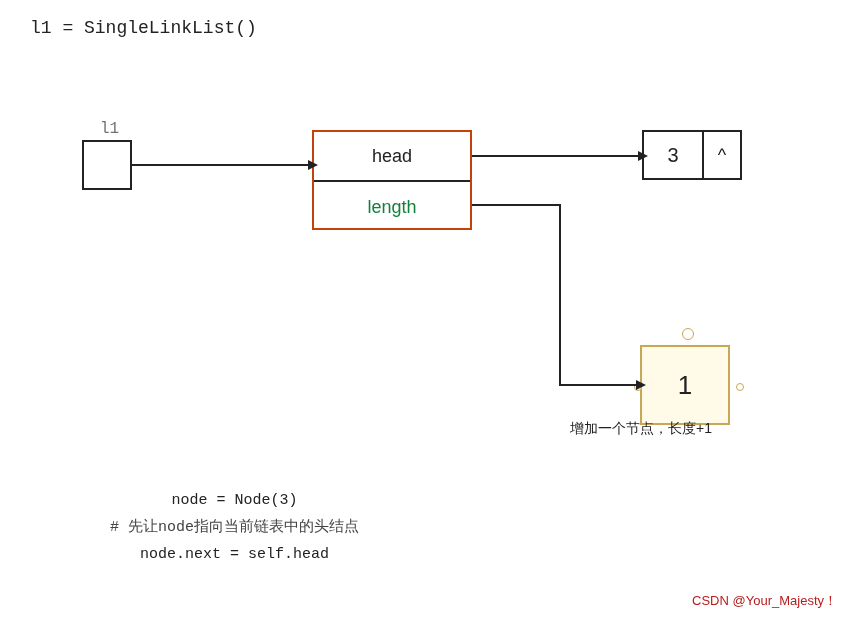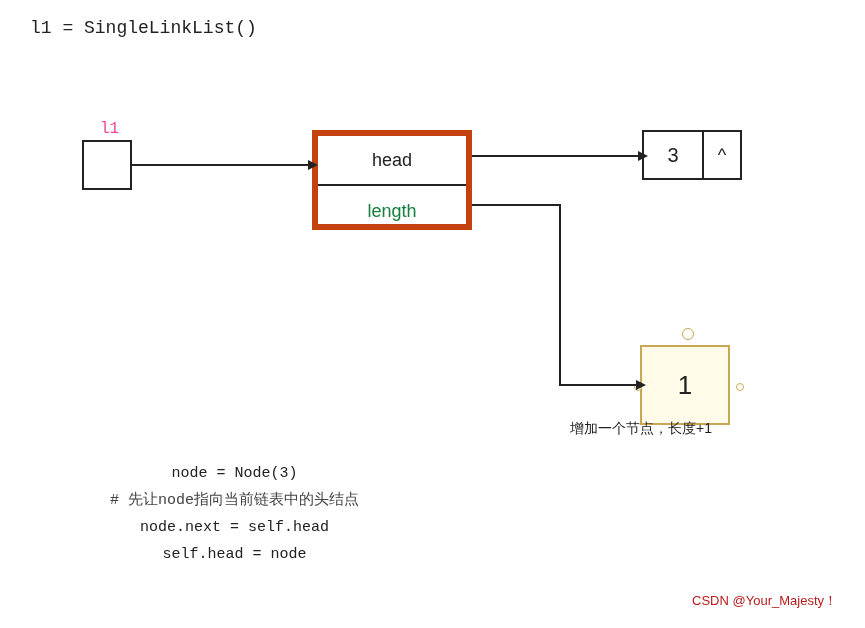--- a/index.html
+++ b/index.html
@@ -20,21 +20,21 @@
       color: #222;
       font-family: 'Courier New', monospace;
     }
 
     
     .l1-label {
       position: absolute;
       top: 120px;
       left: 100px;
       font-size: 16px;
-      color: #ec4899;
+      color: #737373;
       font-family: 'Courier New', monospace;
     }
 
     
     .l1-box {
       position: absolute;
       top: 140px;
       left: 82px;
       width: 50px;
       height: 50px;
@@ -42,21 +42,21 @@
       background: #fff;
     }
 
     
     .main-box {
       position: absolute;
       top: 130px;
       left: 312px;
       width: 160px;
       height: 100px;
-      border: 6px solid #c2410c;
+      border: 2px solid #c2410c;
       background: #fff;
     }
     .main-box-head {
       width: 100%;
       height: 50px;
       border-bottom: 2px solid #222;
       display: flex;
       align-items: center;
       justify-content: center;
       font-size: 18px;
@@ -231,16 +231,15 @@
   <polygon points="638,151 648,156 638,161" fill="#222"></polygon>
 
   <polyline points="472,205 560,205 560,385 636,385" stroke="#222" stroke-width="2" fill="none"></polyline>
   <polygon points="636,380 646,385 636,390" fill="#222"></polygon>
 </svg>
 
 <div class="code-block">
   <div>node = Node(3)</div>
   <div class="code-comment"># 先让node指向当前链表中的头结点</div>
   <div>node.next = self.head</div>
-  <div>self.head = node</div>
 </div>
 
 <div class="watermark">CSDN @Your_Majesty！</div>
 
 </body></html>

